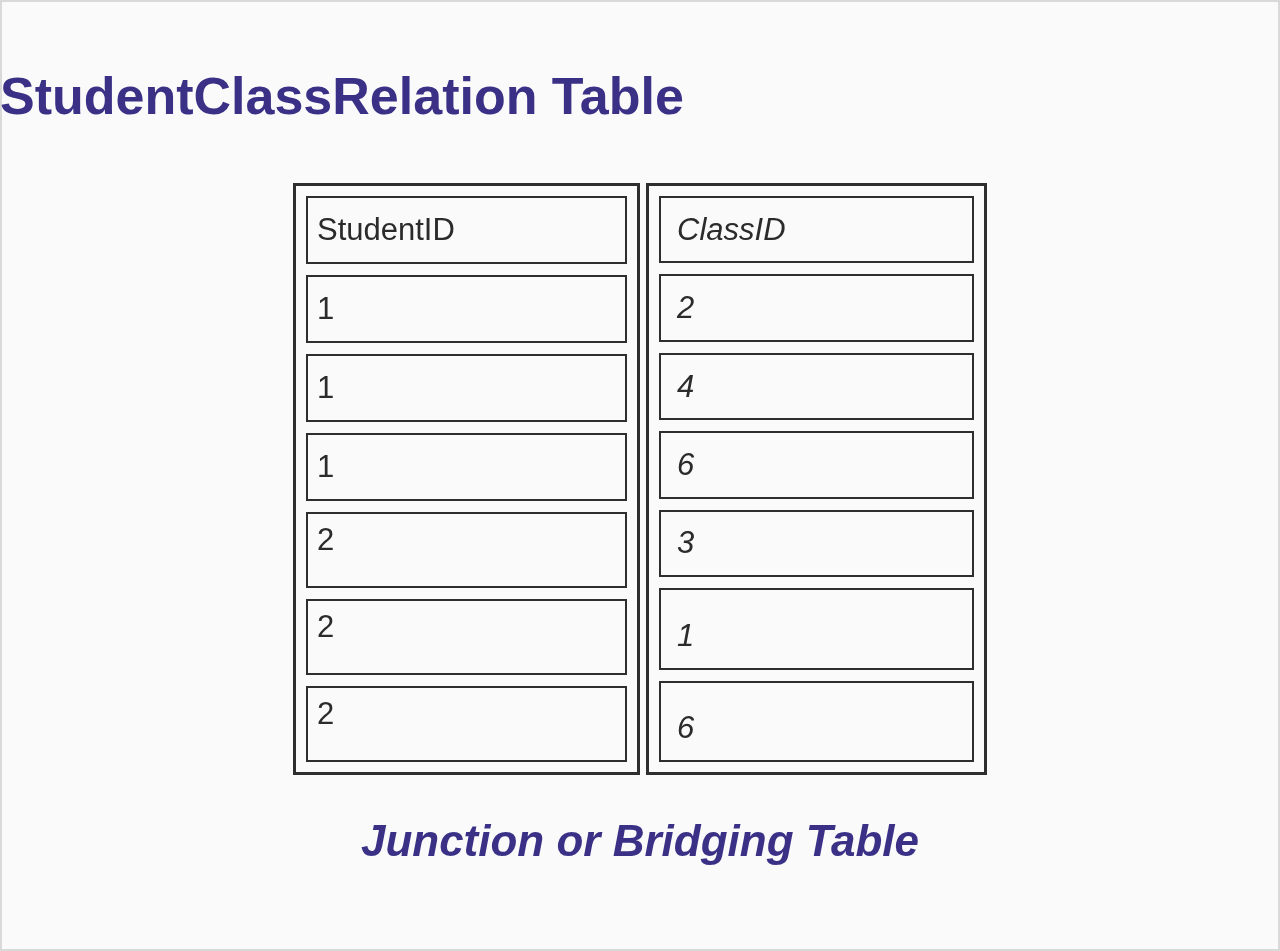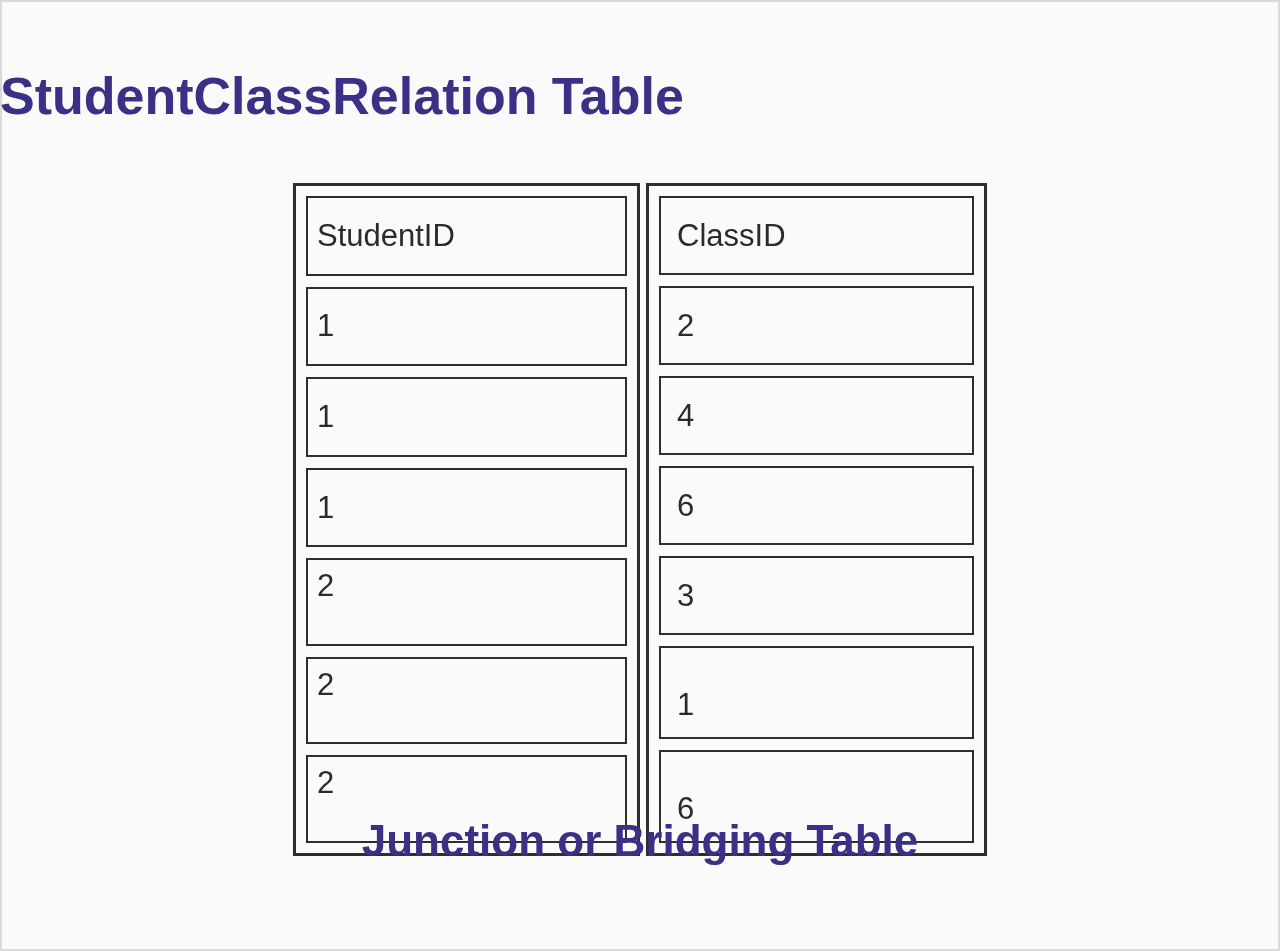--- a/index.html
+++ b/index.html
@@ -35,61 +35,62 @@
   .table-wrap {
     position: absolute;
     left: 293px;
     top: 183px;
     display: flex;
     gap: 6px;
   }
   .col-box {
     box-sizing: border-box;
     border: 3px solid #2e2e2e;
-    height: 673px;
+    height: 592px;
     padding: 10px;
     display: flex;
     flex-direction: column;
     gap: 11px;
     background: #fafafa;
   }
   .col-box.left  { width: 347px; }
   .col-box.right { width: 341px; }
   .cell {
     box-sizing: border-box;
     border: 2px solid #2e2e2e;
     flex: 1 1 auto;
     display: flex;
     align-items: center;
     font-size: 31px;
     color: #2b2b2b;
     background: #fafafa;
     padding-left: 9px;
   }
-  .col-box.right .cell { padding-left: 16px; }
+  .col-box.right .cell { padding-left: 16px; font-style: italic; }
   
   .col-box.left .cell:nth-child(5),
   .col-box.left .cell:nth-child(6),
   .col-box.left .cell:nth-child(7) {
     align-items: flex-start;
     padding-top: 8px;
   }
   .col-box.right .cell:nth-child(6),
   .col-box.right .cell:nth-child(7) {
     align-items: flex-end;
     padding-bottom: 14px;
   }
   .diagram-caption {
     position: absolute;
     top: 816px;
     left: 0;
     width: 100%;
     text-align: center;
     font-size: 44px;
     font-weight: bold;
+    font-style: italic;
     color: #3a3187;
   }
 </style>
 </head>
 <body>
 
 <div class="frame"></div>
 
 <div class="diagram-title">StudentClassRelation Table</div>
 

